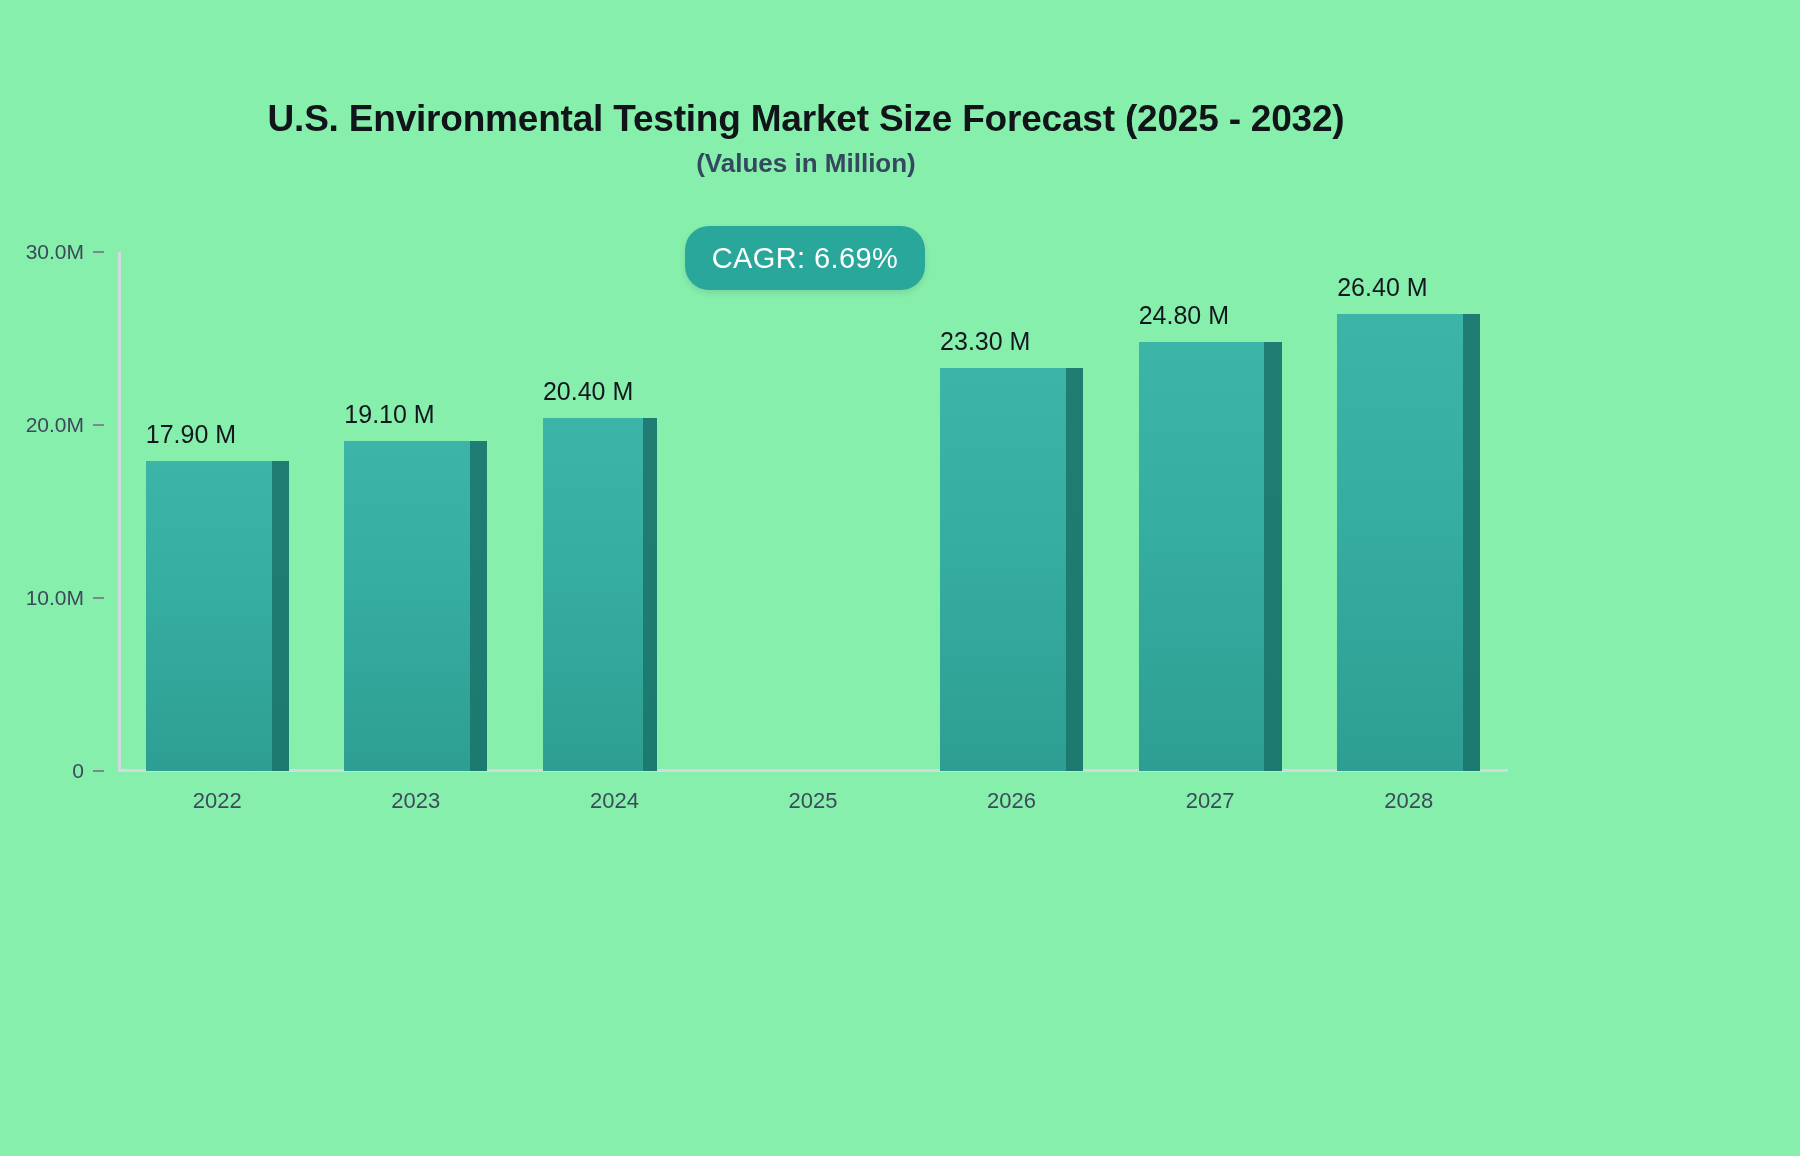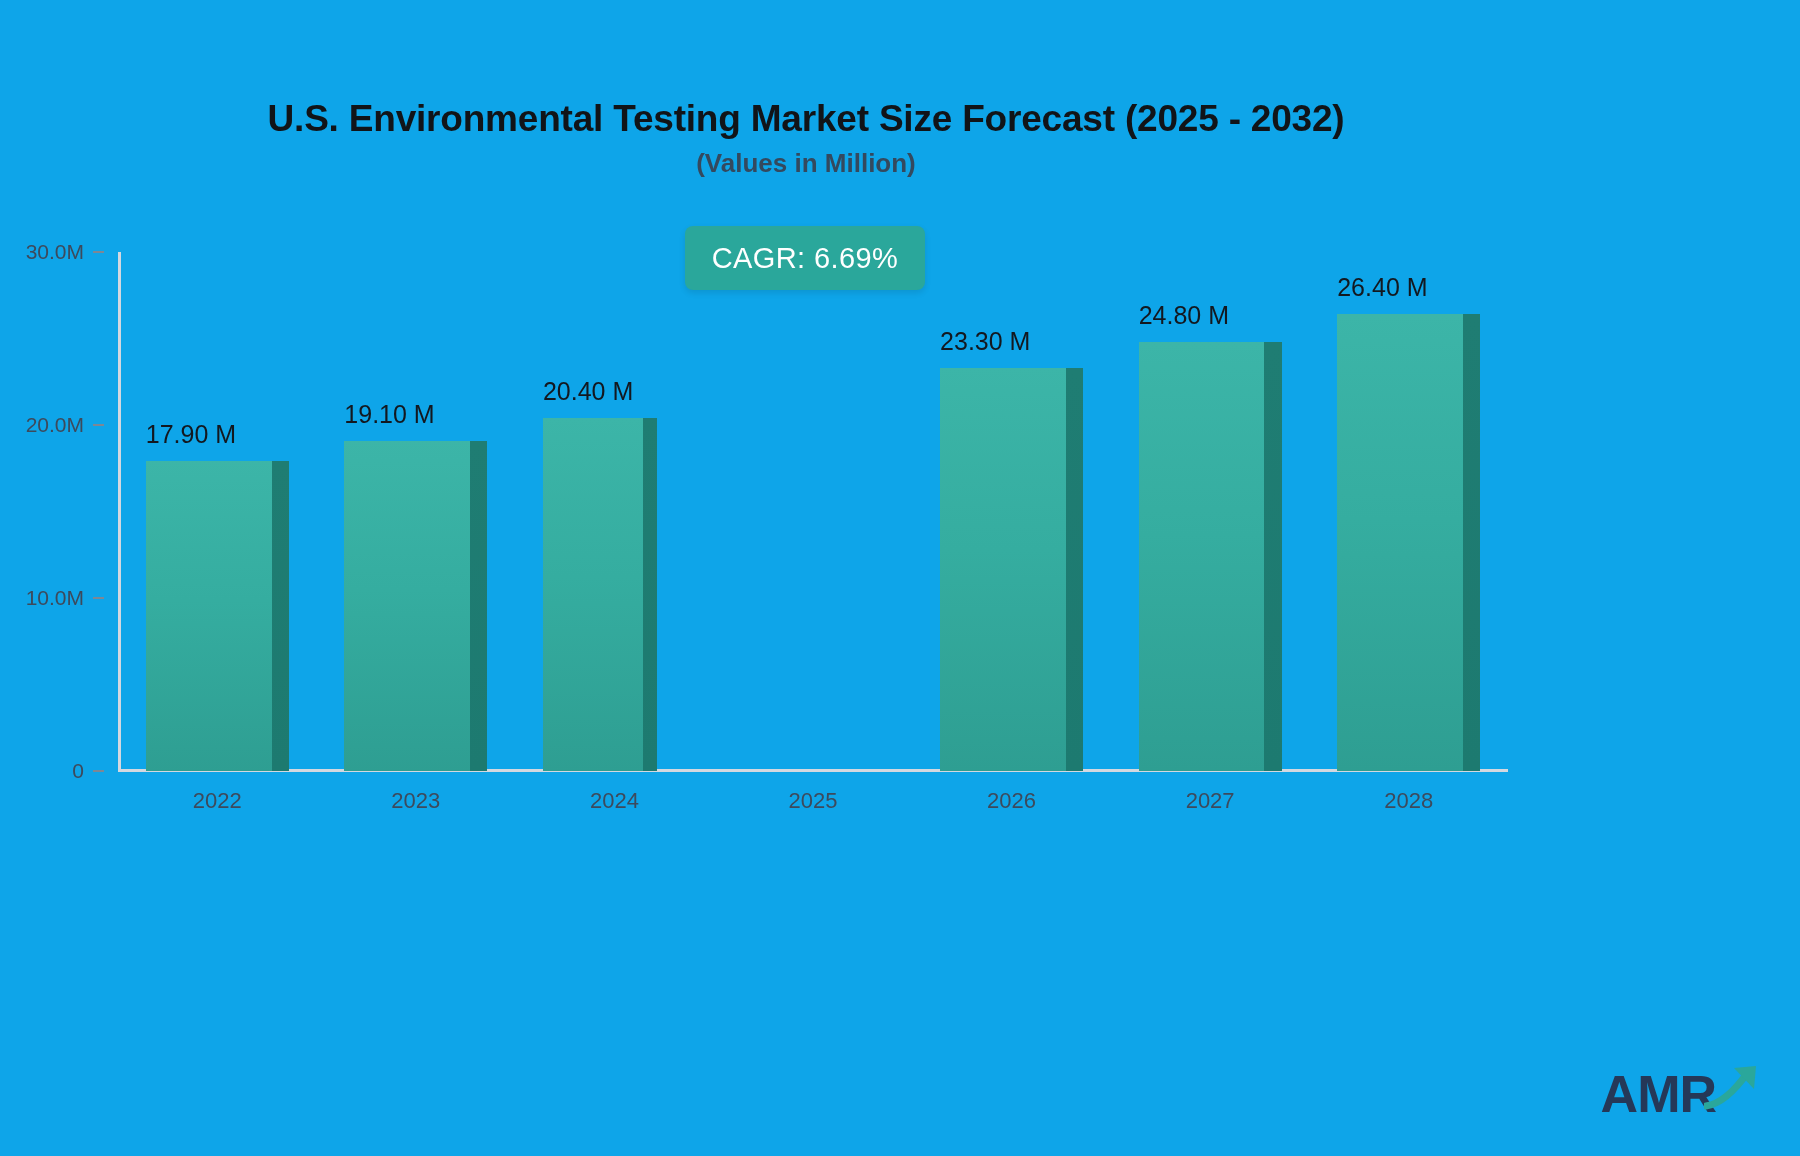--- a/index.html
+++ b/index.html
@@ -11,21 +11,21 @@
     height: 1156px;
     background: #ffffff;
     font-family: "Liberation Sans", sans-serif;
     overflow: hidden;
     position: relative;
   }
 
   .page {
     position: absolute;
     inset: 0;
-    background: #0ea5e9;
+    background: #86efac;
   }
 
   
   .chart-title {
     position: absolute;
     top: 98px;
     left: 0;
     width: 1612px;
     text-align: center;
     font-size: 37px;
@@ -46,21 +46,21 @@
     white-space: nowrap;
   }
 
   
   .cagr-badge {
     position: absolute;
     top: 226px;
     left: 685px;
     width: 240px;
     height: 64px;
-    border-radius: 8px;
+    border-radius: 24px;
     background: #2aa79b;
     color: #ffffff;
     font-size: 29px;
     display: flex;
     align-items: center;
     justify-content: center;
     letter-spacing: 0.4px;
     box-shadow: 0 3px 6px rgba(0,0,0,0.10);
   }
 
@@ -282,23 +282,14 @@
         <div class="xlabel-slot" style="left: 0px; width: 198.571px;">2022</div>
         <div class="xlabel-slot" style="left: 198.571px; width: 198.571px;">2023</div>
         <div class="xlabel-slot" style="left: 397.143px; width: 198.571px;">2024</div>
         <div class="xlabel-slot" style="left: 595.714px; width: 198.571px;">2025</div>
         <div class="xlabel-slot" style="left: 794.286px; width: 198.571px;">2026</div>
         <div class="xlabel-slot" style="left: 992.857px; width: 198.571px;">2027</div>
         <div class="xlabel-slot" style="left: 1191.43px; width: 198.571px;">2028</div>
       </div>
   </div>
 
-  <div class="logo">
-    <span class="logo-text">AMR</span>
-    <span class="logo-arrow">
-      <svg width="60" height="48" viewBox="0 0 60 48">
-        <path d="M2 44 C 16 42, 30 30, 44 10" stroke="#2aa79b" stroke-width="7" fill="none" stroke-linecap="round"></path>
-        <path d="M30 6 L52 4 L50 27 Z" fill="#2aa79b"></path>
-      </svg>
-    </span>
-  </div>
 
 </div>
 
 </body></html>

